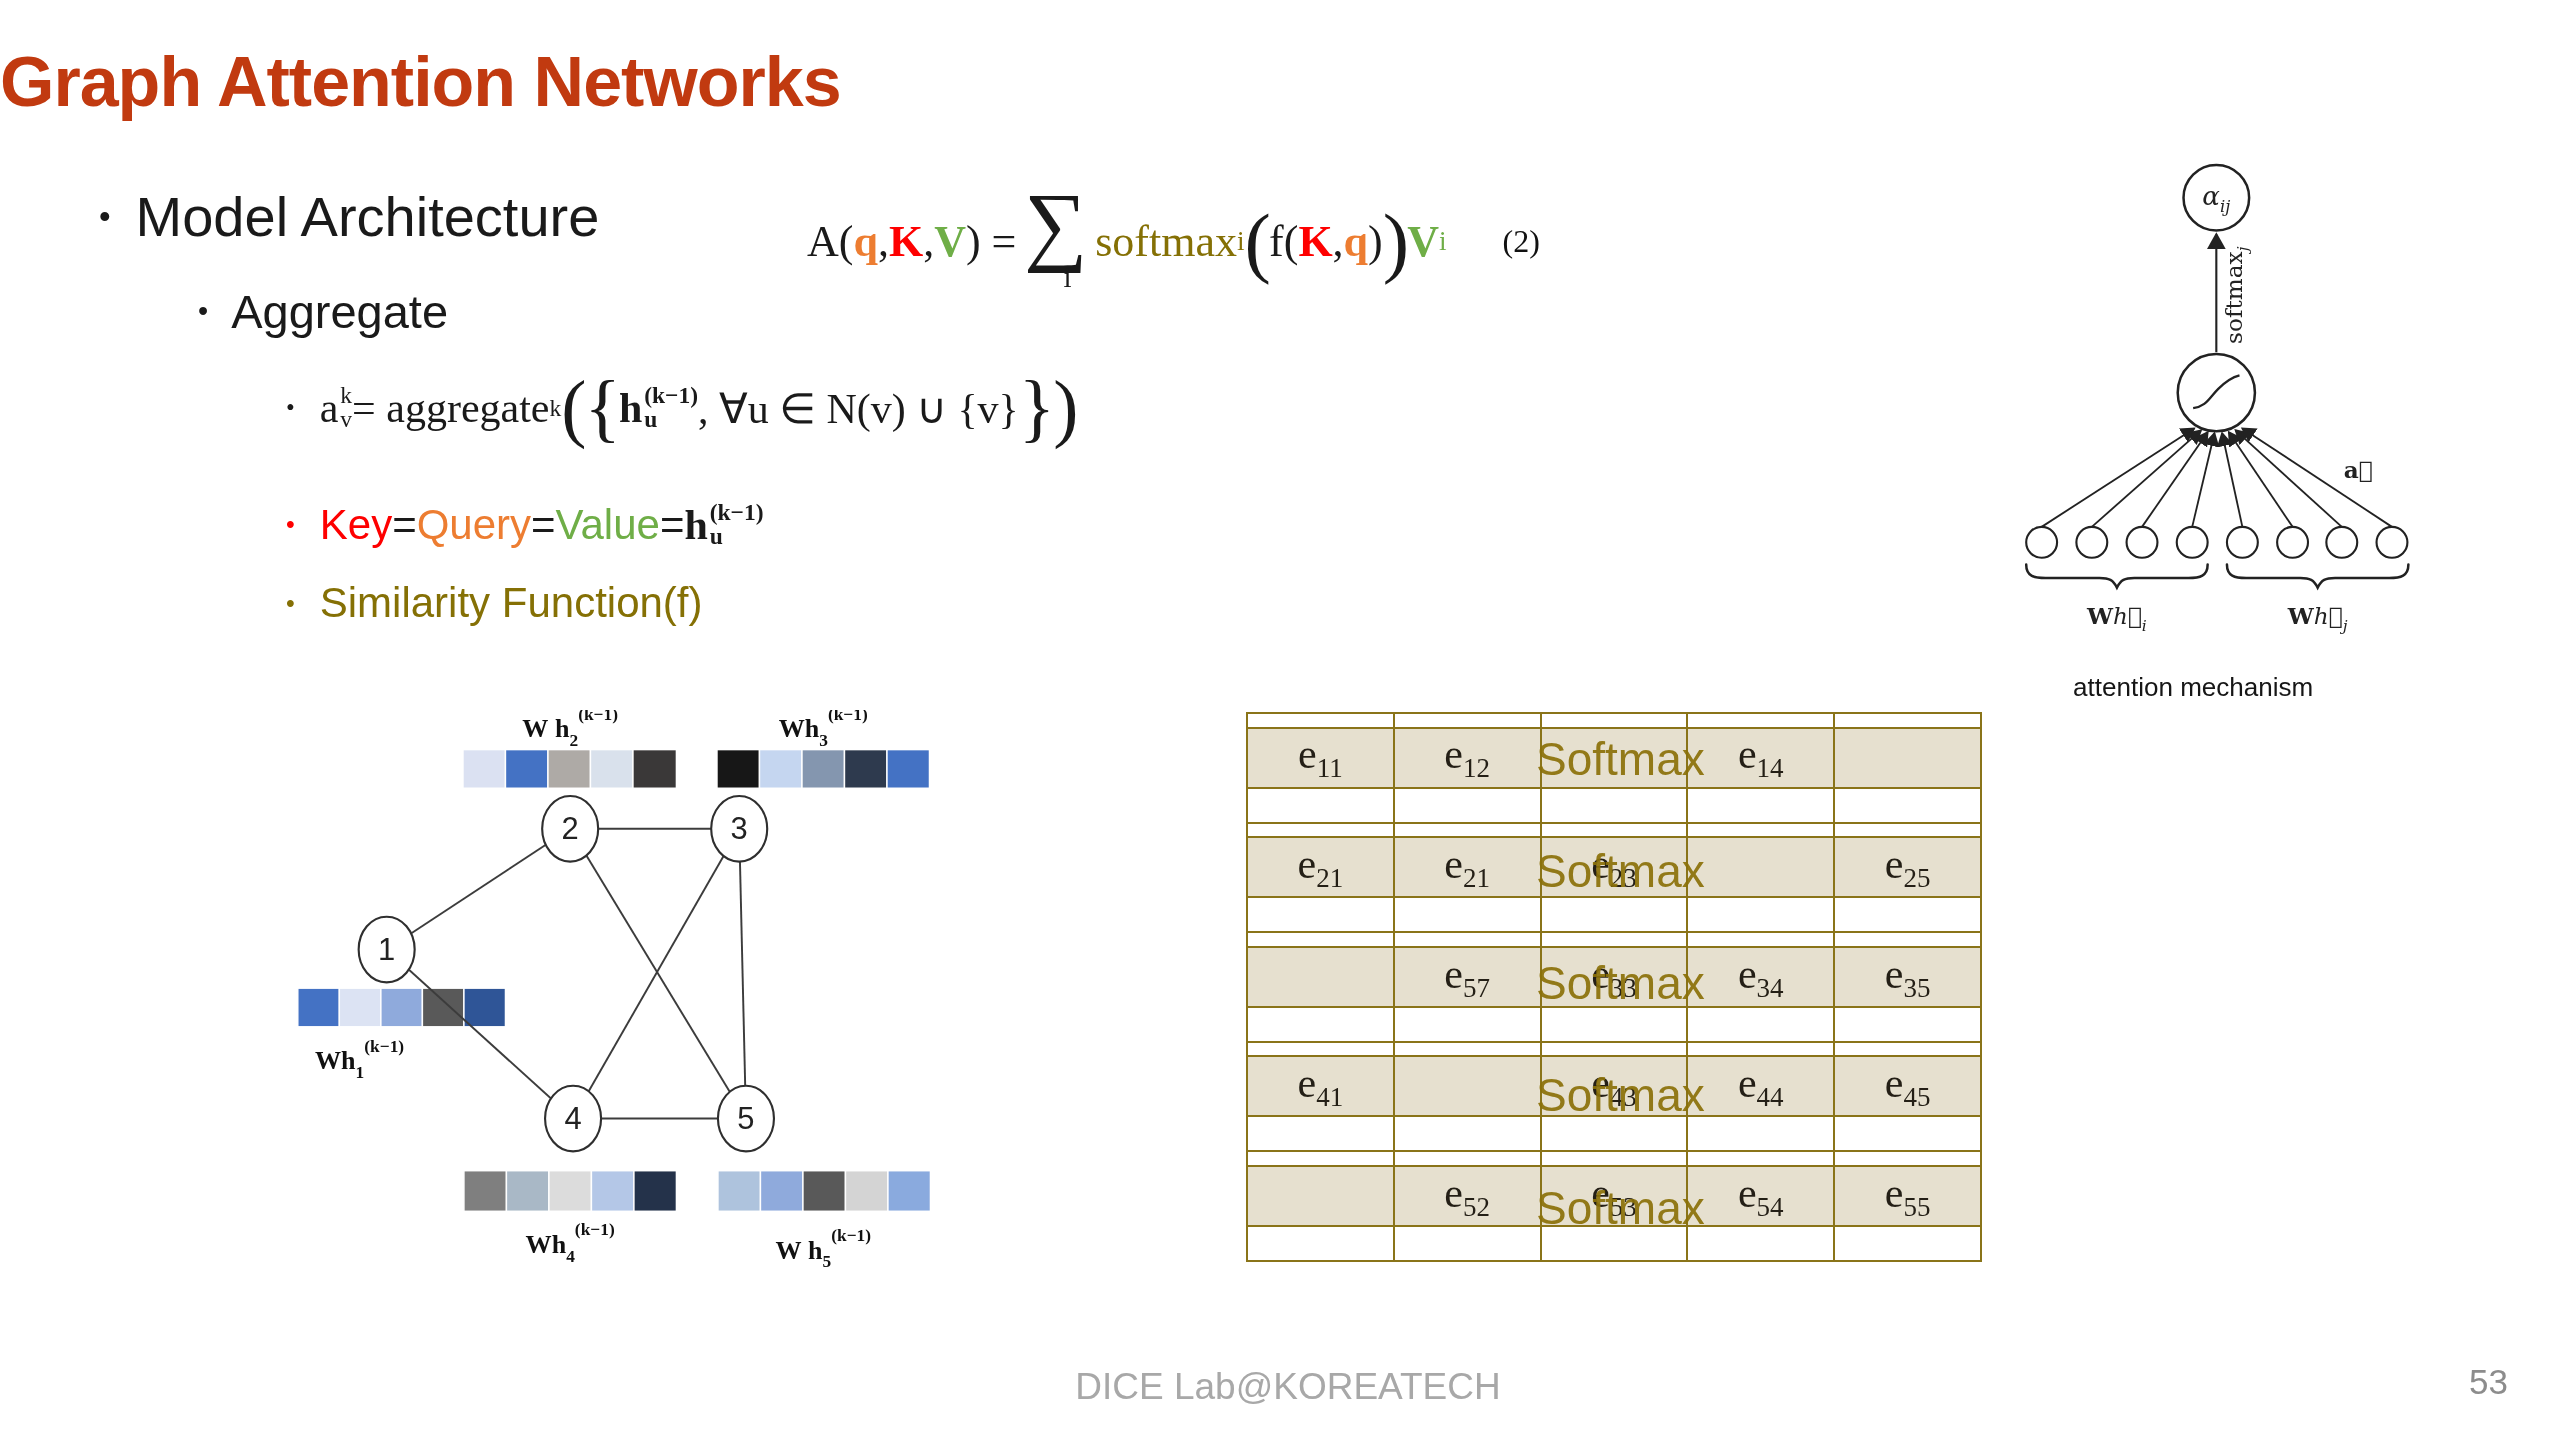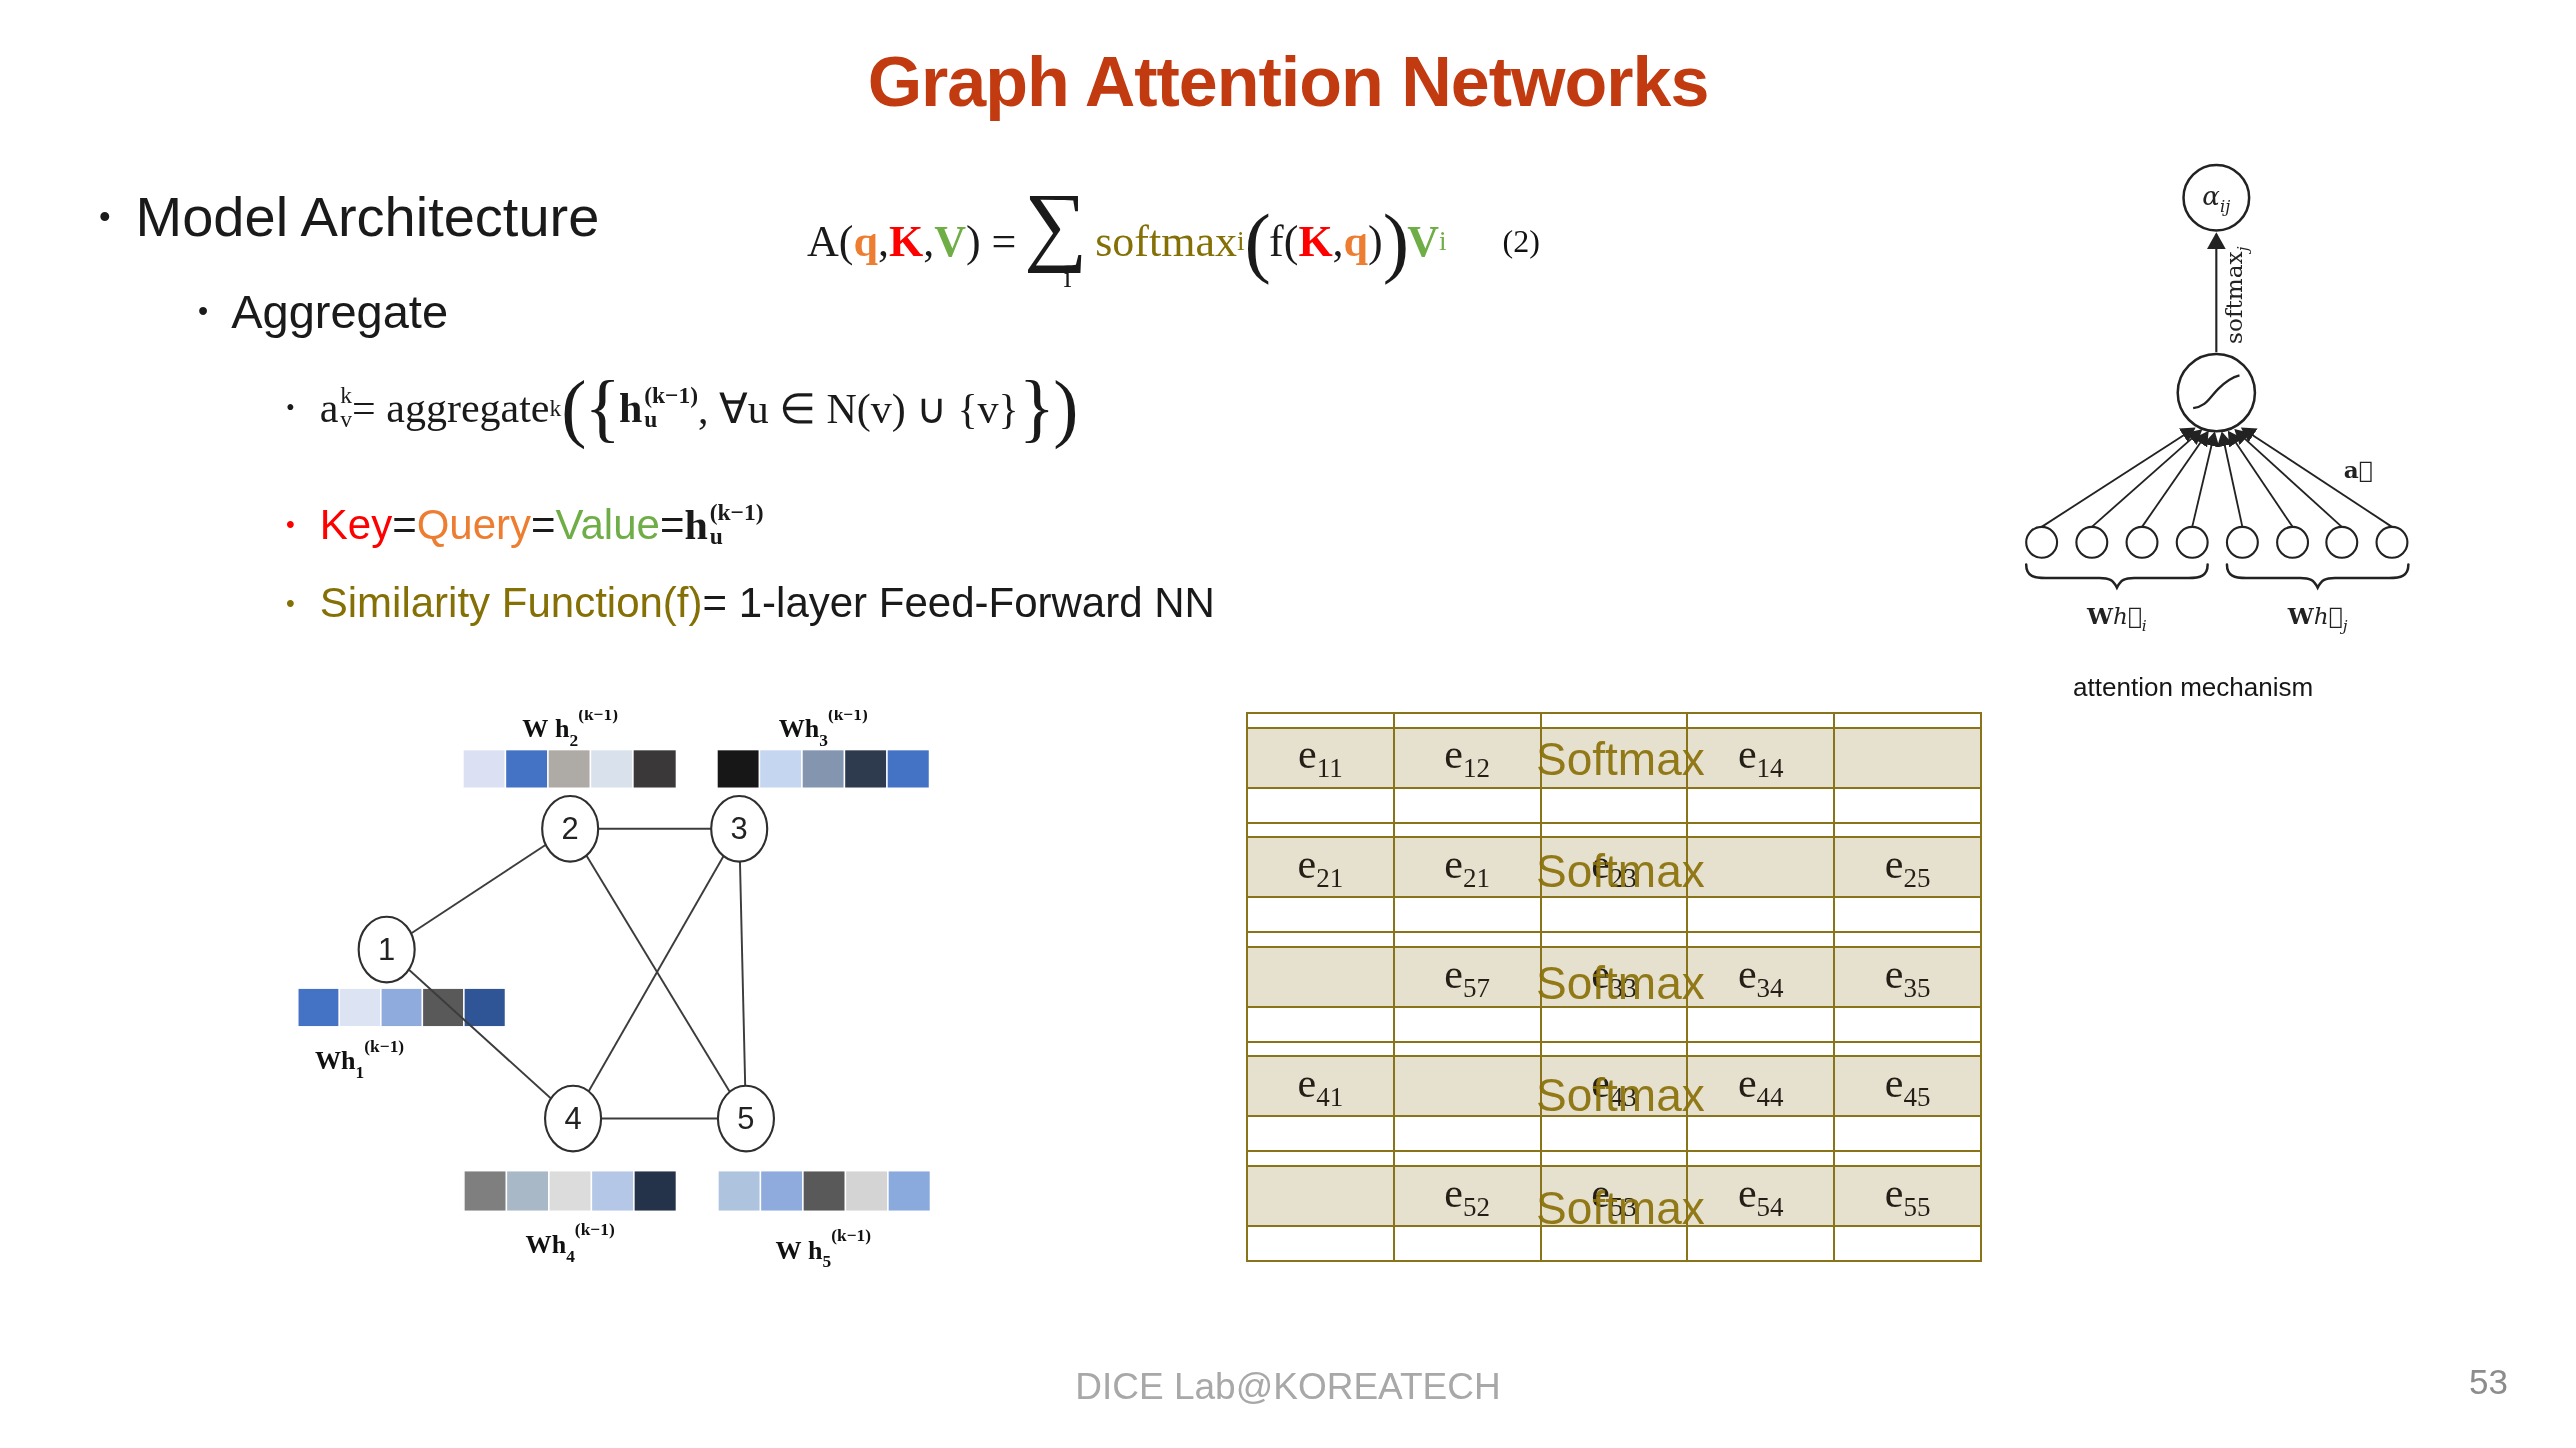--- a/index.html
+++ b/index.html
@@ -1,19 +1,19 @@
 <!DOCTYPE html>
 <html><head>
 <meta charset="utf-8">
 <style>
   html,body{margin:0;padding:0;background:#fff;}
   .stage{position:relative;width:2576px;height:1449px;background:#ffffff;overflow:hidden;
          font-family:"Liberation Sans",sans-serif;color:#1a1a1a;}
   
-  .title{position:absolute;left:0;right:0;top:42px;text-align:center;
+  .title{position:absolute;left:0;right:0;top:42px;text-align:left;
          font-size:70px;font-weight:bold;color:#c13a10;letter-spacing:-1px;}
   
   .line{position:absolute;display:flex;align-items:center;white-space:nowrap;}
   .b1{font-size:33px;margin-right:25px;color:#1a1a1a;}
   .b2{font-size:29px;margin-right:23px;color:#1a1a1a;}
   .b3{font-size:25px;margin-right:25px;}
   .l-model{left:99px;top:184px;font-size:56px;}
   .l-aggr{left:198px;top:284px;font-size:47px;}
   .l-formula{left:286px;top:355px;height:106px;font-size:42px;font-family:"Liberation Serif",serif;}
   .l-kqv{left:286px;top:481px;height:87px;font-size:42px;}
@@ -104,21 +104,20 @@
     <span class="serif bold">h</span>
       <span class="stk serif bold">
         <span>(k−1)</span>
         <span>u</span>
       </span>
   </div>
 
   <div class="line l-sim">
     <span class="b3 olive">•</span>
     <span class="olive">Similarity Function(f)</span>
-    <span> = 1-layer Feed-Forward NN</span>
   </div>
 
   <div class="eq2">
     <span>A(</span>
       <span class="orange bold">q</span>
       <span>, </span>
       <span class="red bold">K</span>
       <span>, </span>
       <span class="green bold">V</span>
       <span>) = </span>

